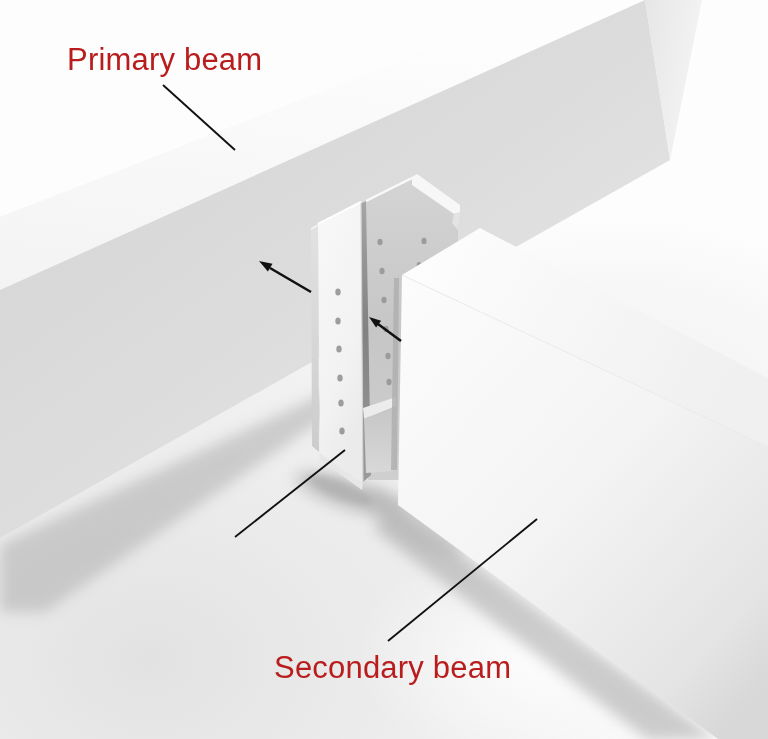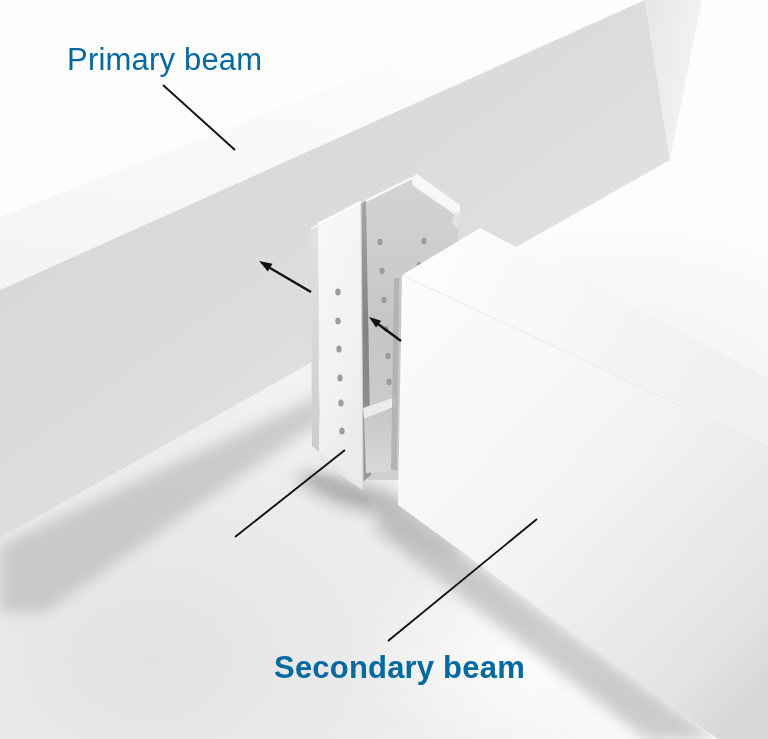--- a/index.html
+++ b/index.html
@@ -7,28 +7,28 @@
     position:relative;
     width:768px;height:739px;
     overflow:hidden;
     font-family:"Liberation Sans", sans-serif;
     background:#fdfdfd;
   }
   #scene{position:absolute;left:0;top:0;}
   .diagram-label{
     position:absolute;
     font-size:31px;
-    color:#0369a1;
+    color:#b91c1c;
     letter-spacing:0.2px;
     white-space:nowrap;
     line-height:1.15;
   }
   #label-primary{left:67px;top:42px;}
   #label-hanger{left:114px;top:549px;}
-  #label-secondary{left:274px;top:650px;font-weight:bold;}
+  #label-secondary{left:274px;top:650px;}
 </style>
 </head>
 <body>
 
 <div id="stage">
   <svg id="scene" width="768" height="739" viewBox="0 0 768 739">
     <defs>
       <linearGradient id="g-pfront" x1="0" y1="0" x2="0.9" y2="1">
         <stop offset="0" stop-color="#d2d2d2"></stop>
         <stop offset="0.55" stop-color="#dddddd"></stop>

